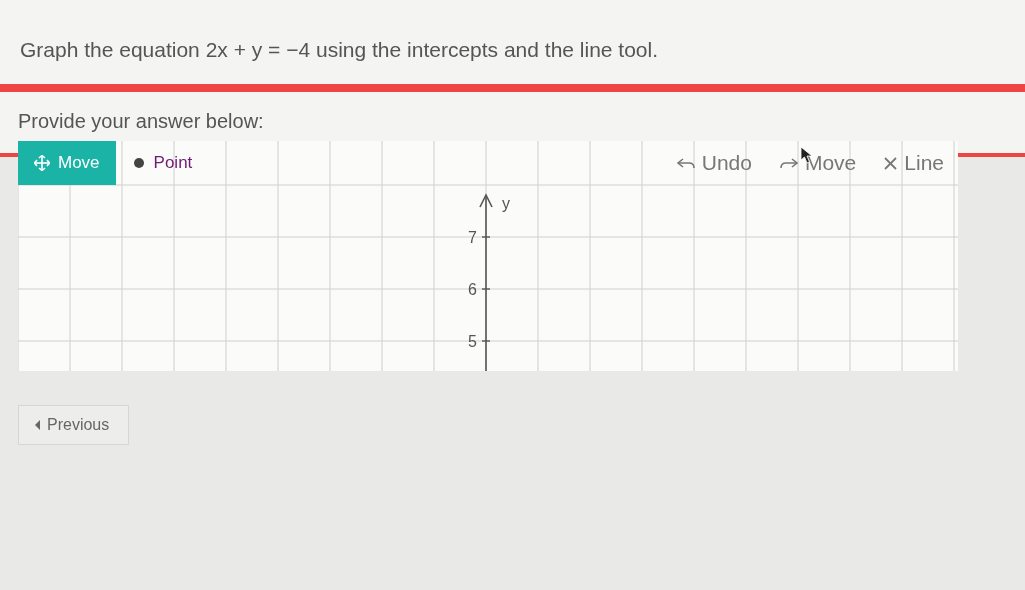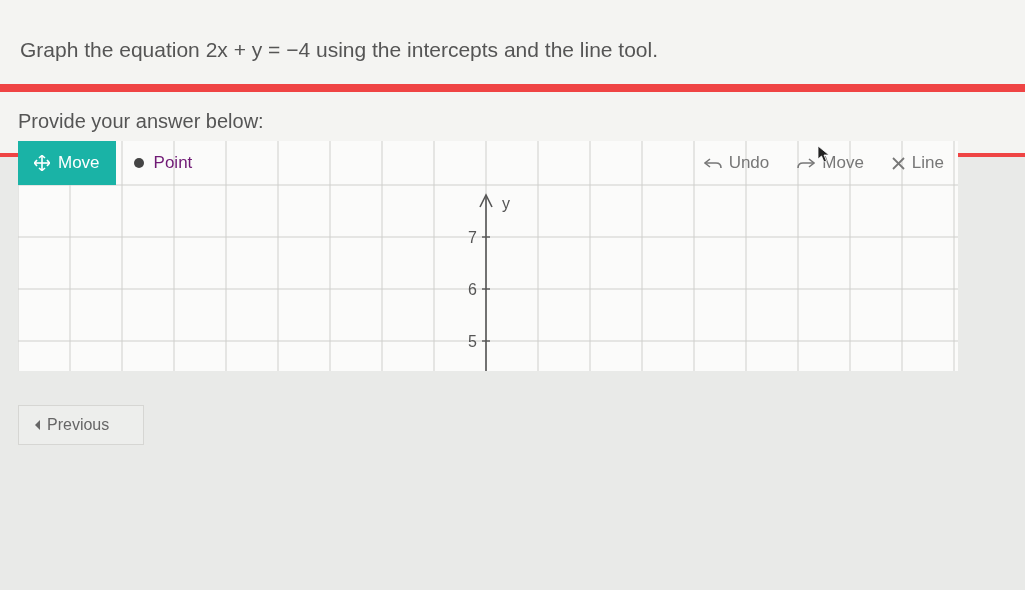--- a/index.html
+++ b/index.html
@@ -67,21 +67,21 @@
   .tool-btn.active {
     background: #1ab3a6;
     color: #fff;
   }
   .tool-spacer { flex: 1; }
   .action-btn {
     height: 44px;
     padding: 0 14px;
     display: flex;
     align-items: center;
-    font-size: 17px;
+    font-size: 21px;
     color: #777;
     cursor: pointer;
     gap: 7px;
     border: none;
     background: transparent;
     font-family: inherit;
   }
   .icon { display: inline-flex; align-items: center; justify-content: center; }
   .graph-area {
     position: relative;
@@ -92,21 +92,21 @@
     margin-top: -44px;
   }
   .graph-area svg {
     position: absolute;
     top: 0; left: 0;
   }
   .previous-btn {
     margin: 34px 0 4px 18px;
     background: #edeeec;
     border: 1px solid #d6d6d3;
-    padding: 10px 34px 10px 14px;
+    padding: 10px 19px 10px 14px;
     font-size: 16px;
     color: #666;
     display: inline-flex;
     align-items: center;
     gap: 6px;
     cursor: pointer;
     font-family: inherit;
   }
   .cursor-overlay {
     position: absolute;

